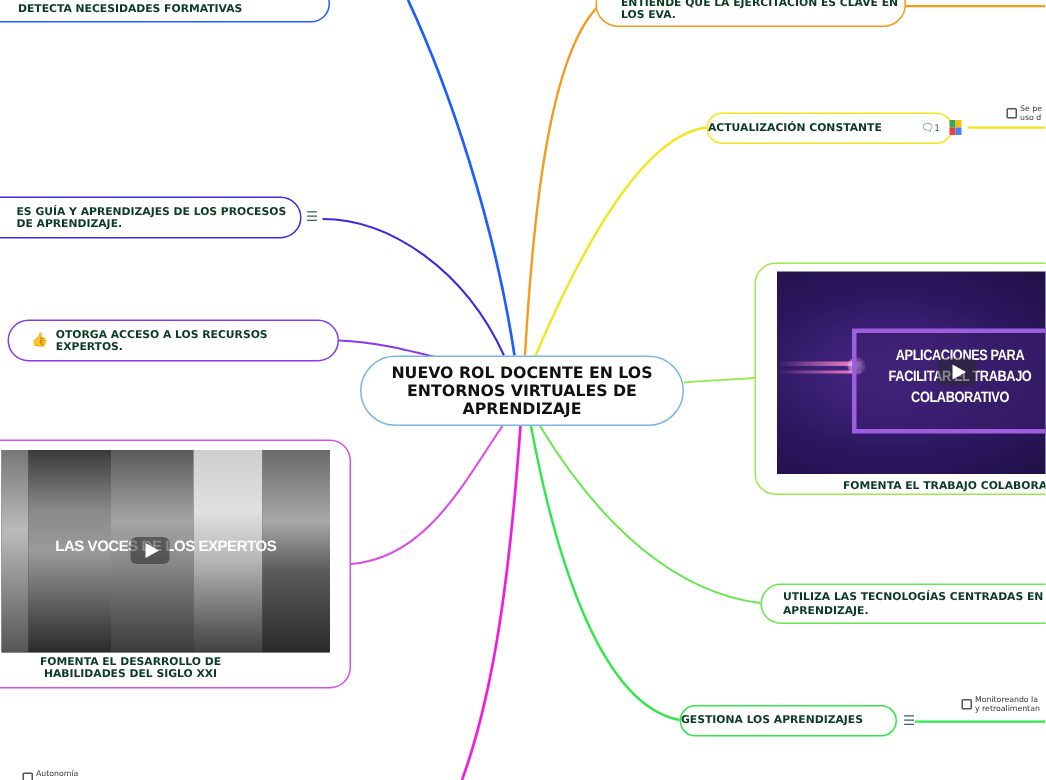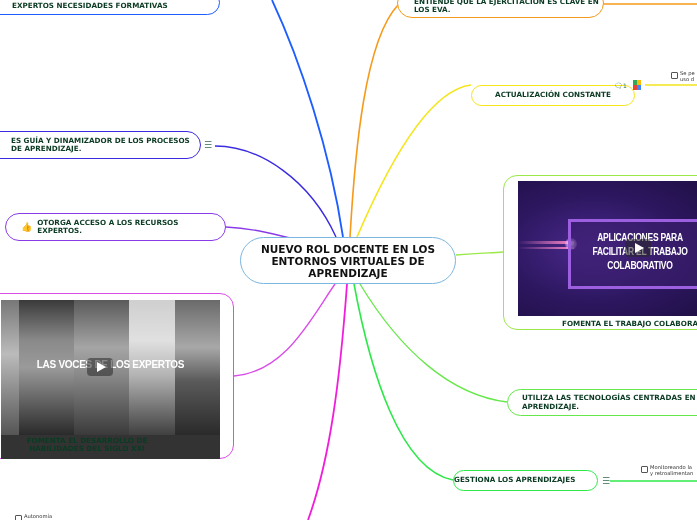--- a/index.html
+++ b/index.html
@@ -48,49 +48,49 @@
 
   <path d="M354 284 C370 370 400 470 453 480" stroke="#2ee84a" stroke-width="1.6" fill="none"></path>
   <path d="M610 481 L697 481" stroke="#2ee84a" stroke-width="1.5" fill="none"></path>
 </svg>
 
 <div class="central">
   <span>NUEVO ROL DOCENTE EN LOS ENTORNOS VIRTUALES DE APRENDIZAJE</span>
 </div>
 
 <div class="node" style="left:-20px; top:-10px; width:240px; height:25px; border-color:#1e5eff; padding-left:31px; padding-top:8px;">
-  <span>EXPERTOS NECESIDADES FORMATIVAS</span>
+  <span>DETECTA NECESIDADES FORMATIVAS</span>
 </div>
 
 <div class="node" style="left:397px; top:-12px; width:207px; height:30px; border-color:#f59a1b; padding-left:16px; padding-top:6px;">
   <span>ENTIENDE QUE LA EJERCITACIÓN ES CLAVE EN LOS EVA.</span>
 </div>
 
-<div class="node" style="left:471px; top:75px; width:164px; height:21px; border-color:#f5e51b; justify-content:center;margin-top:10px;">
+<div class="node" style="left:471px; top:75px; width:164px; height:21px; border-color:#f5e51b; justify-content:flex-start;">
   <span>ACTUALIZACIÓN CONSTANTE</span>
 </div>
 <div class="note-icon" style="left:614px; top:81px; font-size:7px; color:#2d6a4f;">
   <span style="font-size:7px;">🗨</span><span style="font-size:6px;">1</span>
 </div>
 <div style="position:absolute; left:633px; top:80px; width:8px; height:10px;">
   <div style="position:absolute; left:0; top:0; width:4px; height:5px; background:#34a853;"></div>
   <div style="position:absolute; left:4px; top:0; width:4px; height:5px; background:#fbbc05;"></div>
   <div style="position:absolute; left:0; top:5px; width:4px; height:5px; background:#ea4335;"></div>
   <div style="position:absolute; left:4px; top:5px; width:4px; height:5px; background:#4285f4;"></div>
 </div>
 <div class="small-task" style="left:671px; top:71px;">
   <div class="checkbox"></div>
   <div>
     <div>Se pe</div>
     <div>uso d</div>
   </div>
 </div>
 
 <div class="node" style="left:-20px; top:131px; width:221px; height:28px; border-color:#3a2be0; padding-left:30px;">
-  <span>ES GUÍA Y DINAMIZADOR DE LOS PROCESOS DE APRENDIZAJE.</span>
+  <span>ES GUÍA Y APRENDIZAJES DE LOS PROCESOS DE APRENDIZAJE.</span>
 </div>
 <div class="note-icon" style="left:204px; top:141px;">
   <span>☰</span>
 </div>
 
 <div class="node" style="left:5px; top:213px; width:221px; height:28px; border-color:#8a3be8; padding-left:15px;">
   <span style="font-size:9px; margin-right:5px; color:#f0b400;">👍</span>
   <span>OTORGA ACCESO A LOS RECURSOS EXPERTOS.</span>
 </div>
 
@@ -104,21 +104,21 @@
       <div>APLICACIONES PARA</div>
       <div>FACILITAR EL TRABAJO</div>
       <div>COLABORATIVO</div>
     </div>
     <div class="playbtn" style="left:107px; top:58px;"></div>
   </div>
   <div style="position:absolute; left:58px; top:144px; white-space:nowrap;">FOMENTA EL TRABAJO COLABORATIVO</div>
 </div>
 
 <div class="node" style="left:-20px; top:293px; width:254px; height:166px; border-color:#d94ee8; border-radius:14px; display:block;">
-  <div class="media" style="left:20px; top:6px; width:219px; height:159px; background:#333;">
+  <div class="media" style="left:20px; top:6px; width:219px; height:135px; background:#333;">
     <div style="position:absolute; left:0; top:0; width:18px; height:135px; background:linear-gradient(180deg,#777 0%, #bbb 40%, #555 100%);"></div>
     <div style="position:absolute; left:18px; top:0; width:55px; height:135px; background:linear-gradient(180deg,#3a3a3a 0%, #8a8a8a 30%, #9a9a9a 50%, #2a2a2a 100%);"></div>
     <div style="position:absolute; left:73px; top:0; width:55px; height:135px; background:linear-gradient(180deg,#5a5a5a 0%, #a5a5a5 35%, #8a8a8a 55%, #3a3a3a 100%);"></div>
     <div style="position:absolute; left:128px; top:0; width:46px; height:135px; background:linear-gradient(180deg,#cfcfcf 0%, #e0e0e0 30%, #b5b5b5 55%, #404040 100%);"></div>
     <div style="position:absolute; left:174px; top:0; width:45px; height:135px; background:linear-gradient(180deg,#6a6a6a 0%, #a8a8a8 35%, #5a5a5a 60%, #2a2a2a 100%);"></div>
     <div style="position:absolute; left:0; top:61px; width:219px; text-align:center; color:#fff; font-family:'Liberation Sans', sans-serif; font-weight:bold; font-size:10px; letter-spacing:-0.3px;">LAS VOCES DE LOS EXPERTOS</div>
     <div class="playbtn" style="left:86px; top:58px;"></div>
   </div>
   <div style="position:absolute; left:31px; top:143px; width:150px;text-align:center;">
     <span>FOMENTA EL DESARROLLO DE HABILIDADES DEL SIGLO XXI</span>

